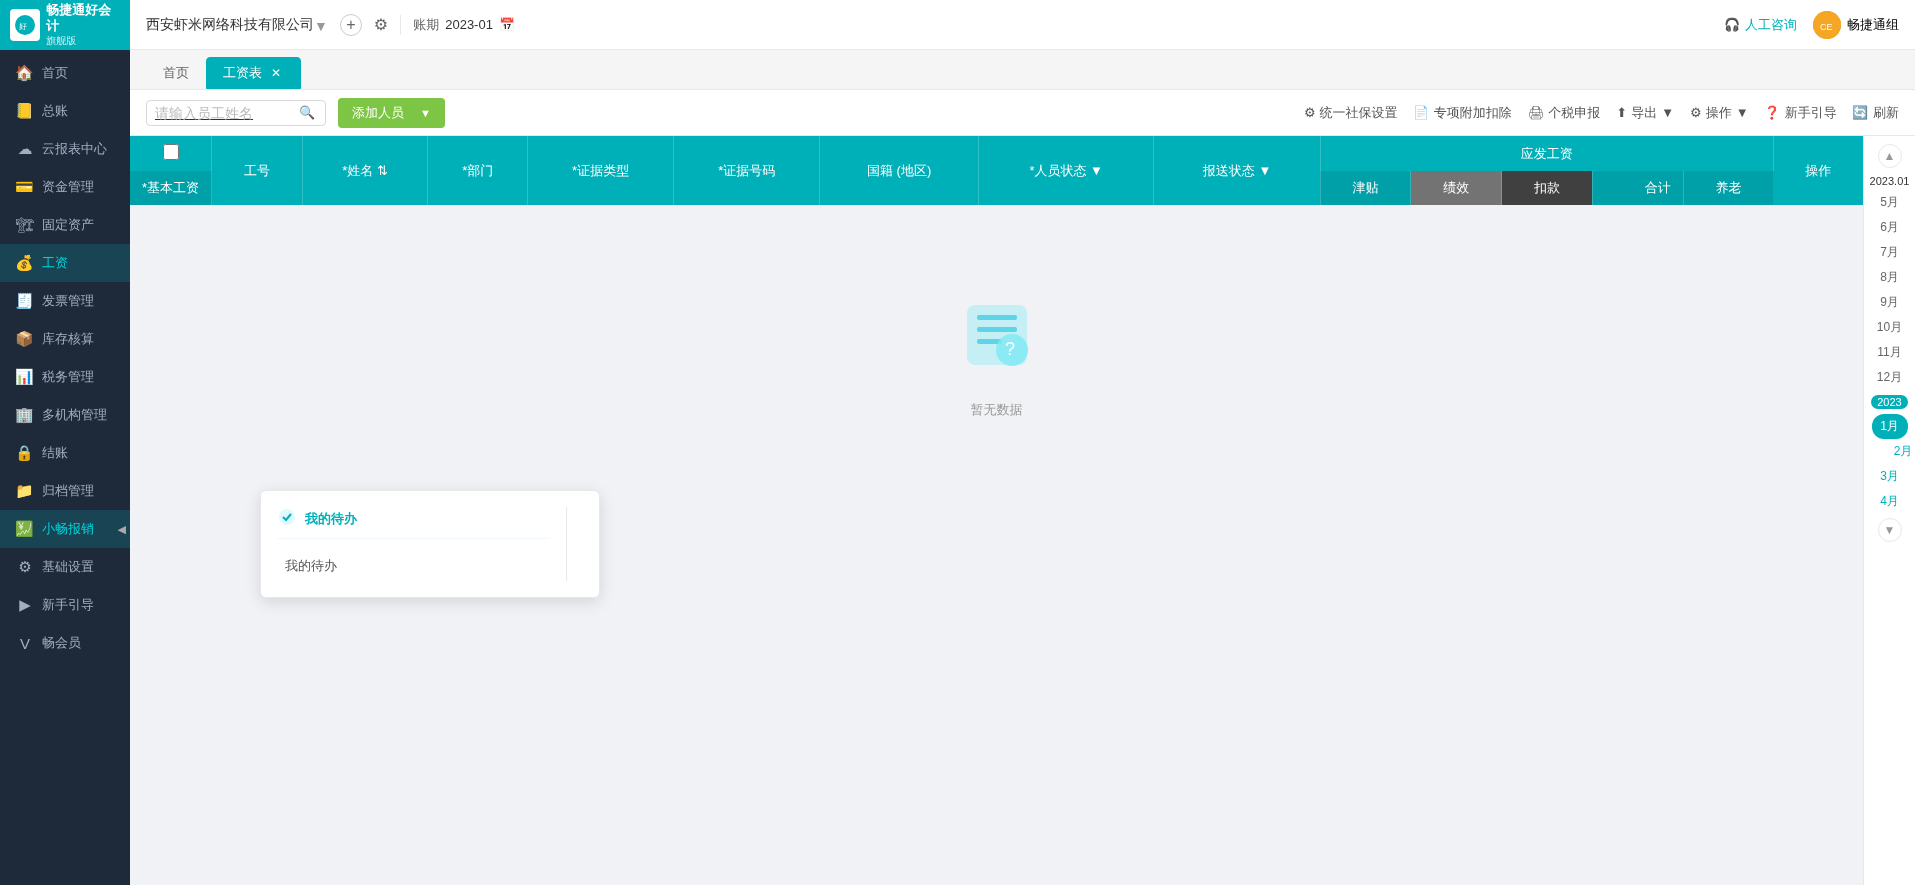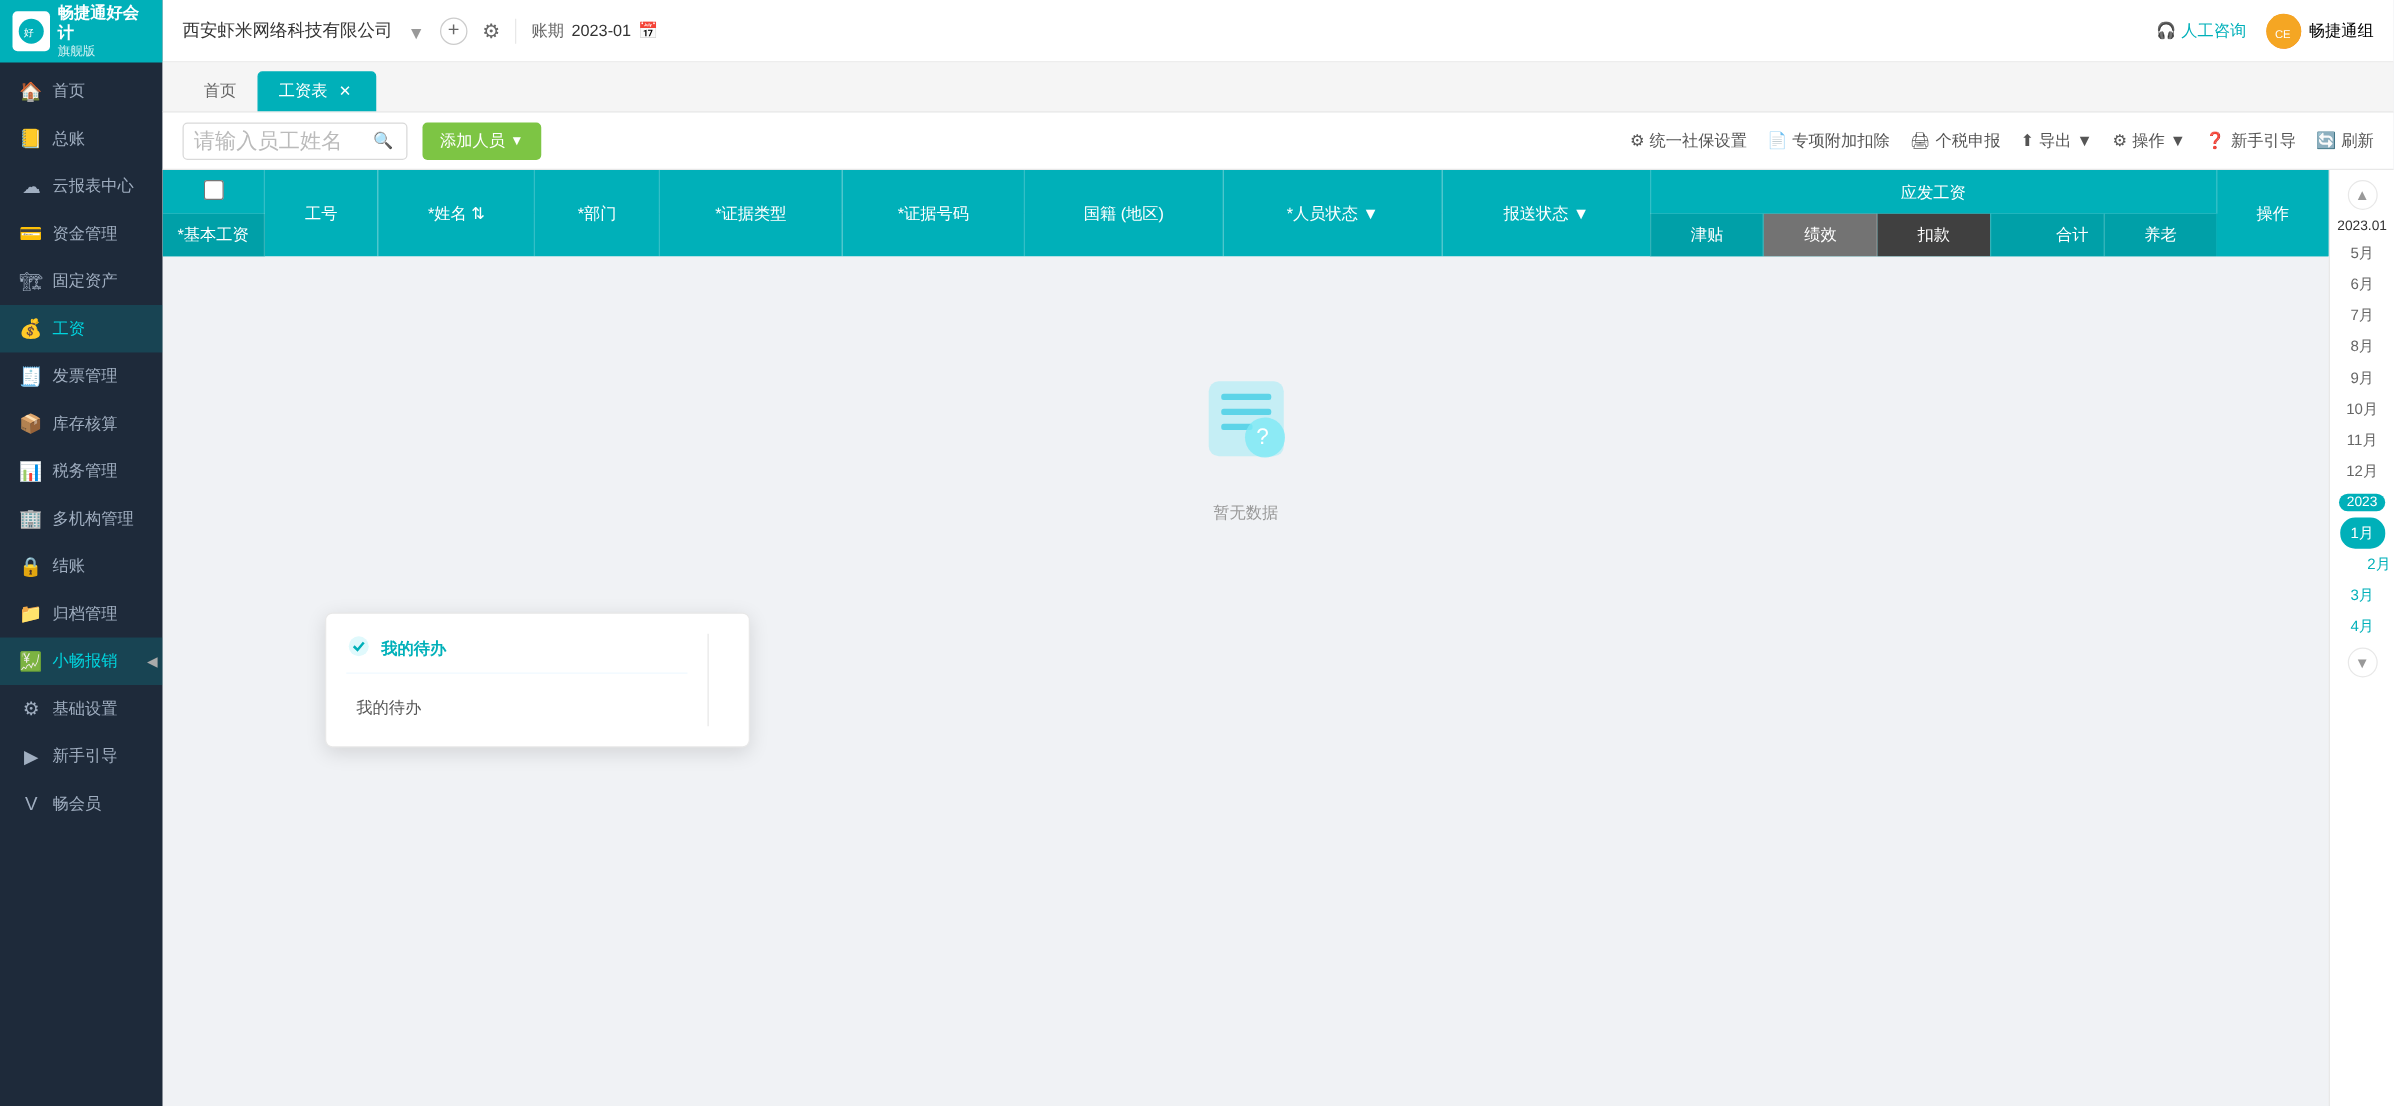--- a/index.html
+++ b/index.html
@@ -18,21 +18,21 @@
     .sidebar-nav { flex: 1; padding: 4px 0; }
     .sidebar-item { display: flex; align-items: center; gap: 8px; padding: 10px 16px; color: #a0aec0; cursor: pointer; font-size: 13px; }
     .sidebar-item.active { background: rgba(0,176,185,0.2); color: #00d4de; }
     .sidebar-item-icon { width: 18px; height: 18px; display: flex; align-items: center; justify-content: center; font-size: 15px; }
 
     
     .main-area { flex: 1; display: flex; flex-direction: column; overflow: hidden; }
 
     
     .topbar { height: 50px; background: white; display: flex; align-items: center; padding: 0 16px; border-bottom: 1px solid #e8e8e8; gap: 12px; }
-    .topbar-company { display: flex; align-items: flex-end; gap: 12px; color: #333; font-size: 14px; cursor: pointer; }
+    .topbar-company { display: flex; align-items: flex-end; gap: 0; color: #333; font-size: 14px; cursor: pointer; }
     .topbar-company-arrow { color: #999; }
     .topbar-divider { width: 1px; height: 20px; background: #e8e8e8; }
     .topbar-add-btn { width: 22px; height: 22px; border: 1px solid #ccc; border-radius: 50%; display: flex; align-items: center; justify-content: center; color: #666; cursor: pointer; font-size: 16px; }
     .topbar-settings-btn { color: #666; cursor: pointer; font-size: 16px; }
     .topbar-period { display: flex; align-items: center; gap: 6px; color: #333; font-size: 13px; }
     .topbar-period-label { color: #666; }
     .topbar-right { margin-left: auto; display: flex; align-items: center; gap: 16px; }
     .topbar-help { display: flex; align-items: center; gap: 4px; color: #00b0b9; cursor: pointer; font-size: 13px; }
     .topbar-user { display: flex; align-items: center; gap: 6px; cursor: pointer; }
     .topbar-avatar { width: 28px; height: 28px; border-radius: 50%; background: linear-gradient(135deg, #f5a623, #f0761a); display: flex; align-items: center; justify-content: center; color: white; font-size: 11px; overflow: hidden; }
@@ -40,23 +40,23 @@
     
     .tabbar { height: 40px; background: #f5f5f5; display: flex; align-items: flex-end; padding: 0 16px; border-bottom: 1px solid #e8e8e8; }
     .tab { height: 32px; padding: 0 16px; display: flex; align-items: center; gap: 6px; cursor: pointer; font-size: 13px; color: #666; border-radius: 4px 4px 0 0; border: 1px solid transparent; }
     .tab.active { background: #00b0b9; color: white; border-color: #00b0b9; }
     .tab-close { width: 16px; height: 16px; display: flex; align-items: center; justify-content: center; border-radius: 50%; font-size: 12px; }
     .tab-home { background: transparent; color: #666; }
 
     
     .toolbar { height: 46px; background: white; display: flex; align-items: center; padding: 0 16px; gap: 12px; border-bottom: 1px solid #e8e8e8; }
     .search-box { display: flex; align-items: center; border: 1px solid #d9d9d9; border-radius: 4px; padding: 4px 8px; width: 180px; gap: 4px; }
-    .search-box input { border: none; outline: none; font-size: 17px; color: #333; width: 140px; }
+    .search-box input { border: none; outline: none; font-size: 14px; color: #333; width: 140px; text-decoration: underline; }
     .search-box input::placeholder { color: #bbb; }
-    .add-person-btn { background: #7dc544; color: white; border: none; border-radius: 4px; padding: 6px 14px; font-size: 13px; cursor: pointer; display: flex; align-items: center; gap: 4px; }
+    .add-person-btn { background: #7dc544; color: white; border: none; border-radius: 4px; padding: 6px 14px; font-size: 13px; cursor: pointer; display: flex; align-items: center; gap: 16px; }
     .add-person-btn .dropdown-arrow { font-size: 11px; }
     .toolbar-actions { display: flex; align-items: center; gap: 16px; margin-left: auto; }
     .toolbar-action { display: flex; align-items: center; gap: 4px; color: #555; cursor: pointer; font-size: 13px; white-space: nowrap; }
 
     
     .table-container { flex: 1; overflow: hidden; position: relative; display: flex; }
     .table-wrapper { flex: 1; overflow: auto; }
     table { width: 100%; border-collapse: collapse; }
     thead tr { background: #00b0b9; color: white; }
     thead th { padding: 8px 12px; font-size: 13px; font-weight: normal; text-align: center; border-right: 1px solid rgba(255,255,255,0.2); white-space: nowrap; }

